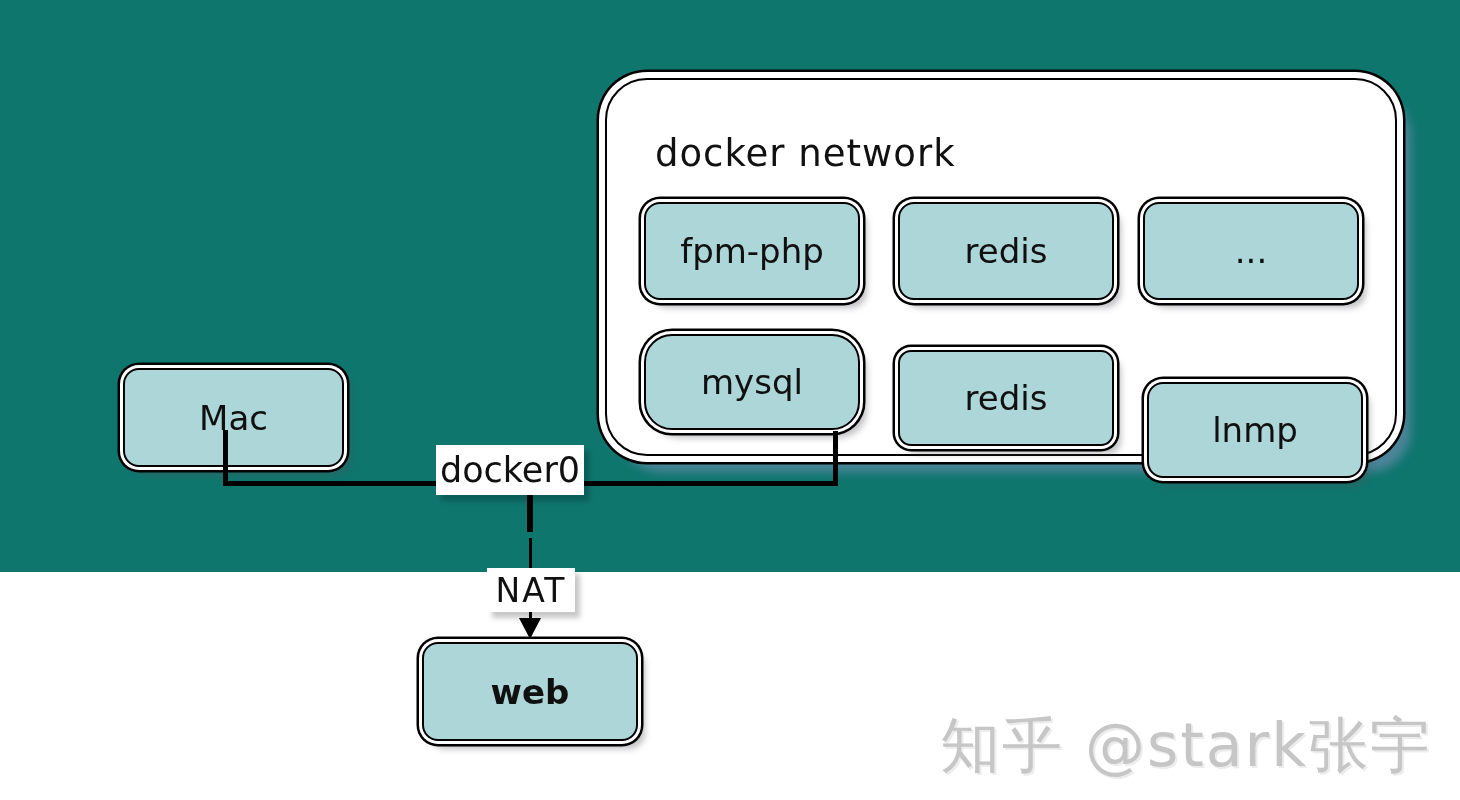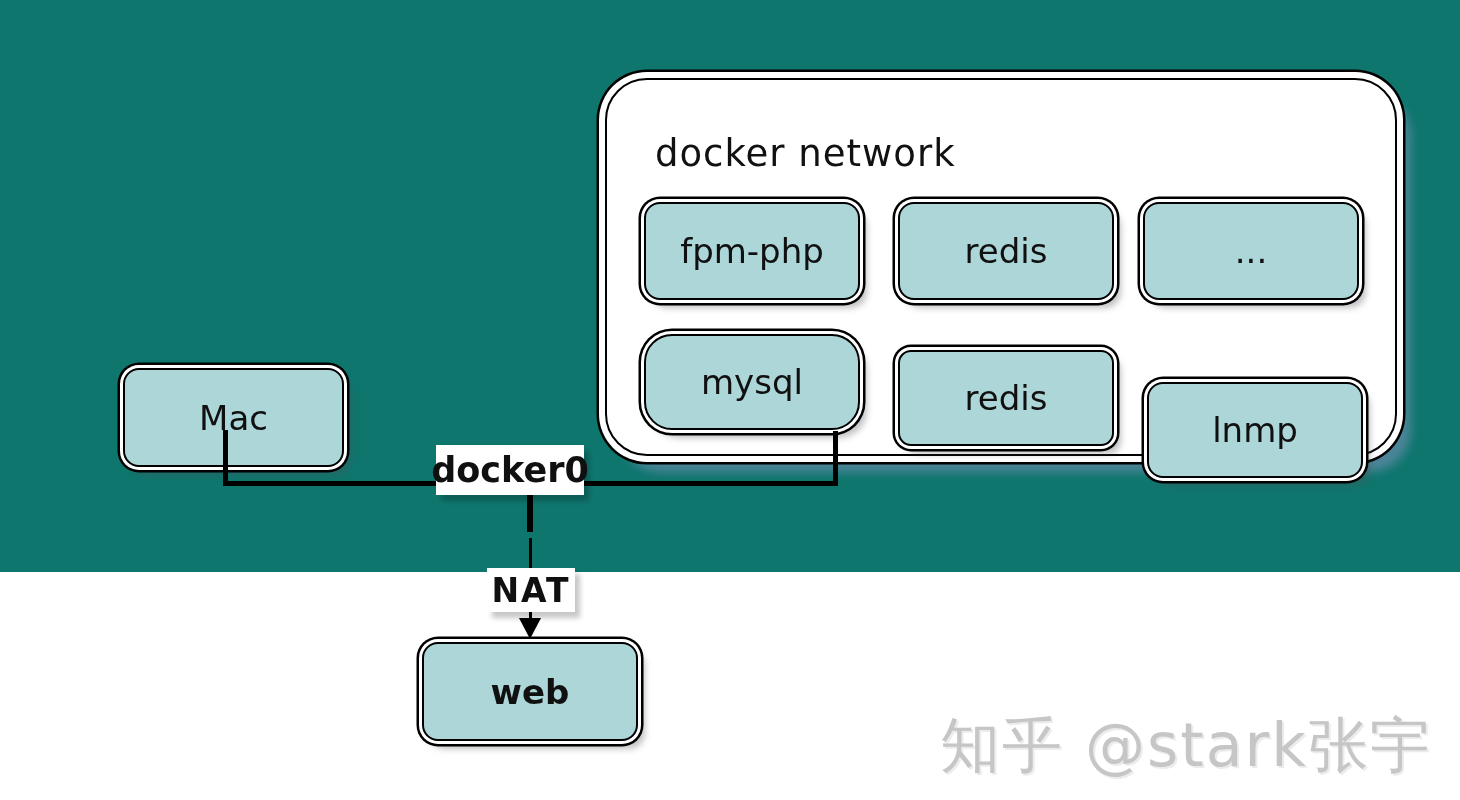--- a/index.html
+++ b/index.html
@@ -87,21 +87,20 @@
   .edge-label {
     position: absolute;
     background: #ffffff;
     display: flex;
     align-items: center;
     justify-content: center;
     color: #101010;
     box-shadow: 5px 6px 5px rgba(0,0,0,0.22);
     z-index: 6;
     white-space: nowrap;
-    font-weight: bold;
   }
   .label-docker0 { left: 436px; top: 445px; width: 148px; height: 50px; font-size: 35px; }
   .label-nat     { left: 487px; top: 568px; width: 88px;  height: 44px; font-size: 33px; letter-spacing: 2px; }
 
   .watermark {
     position: absolute;
     right: 28px; top: 706px;
     font-size: 60px;
     color: #c6c6c6;
     text-shadow: 2px 2px 0 #ececec;

